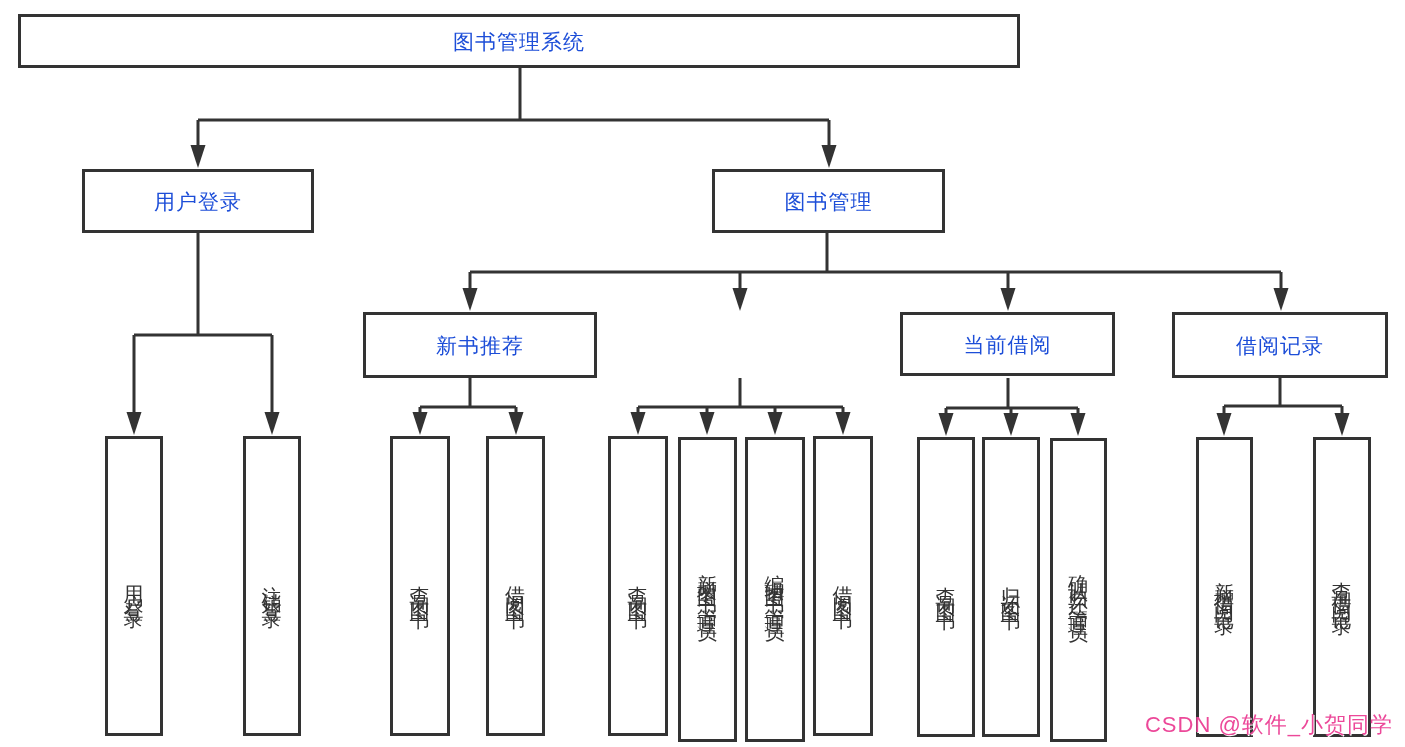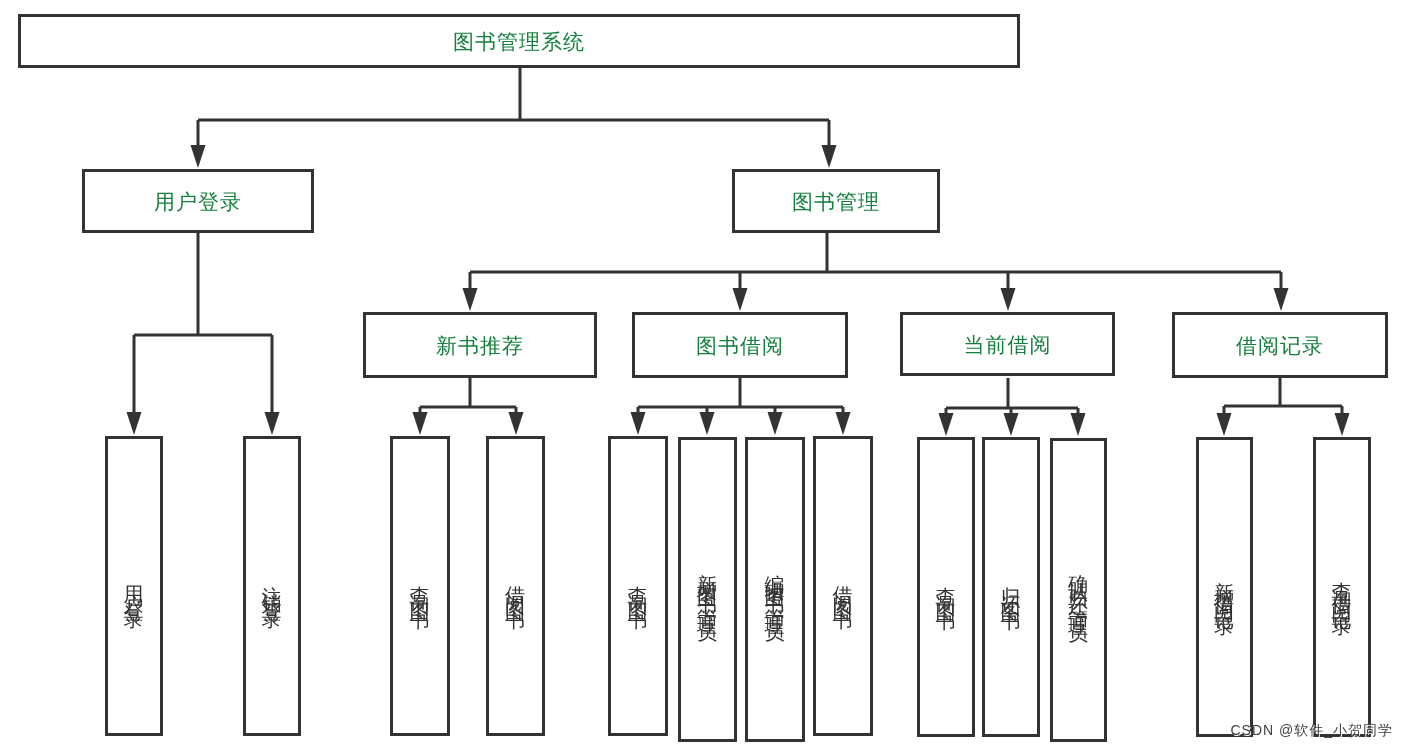--- a/index.html
+++ b/index.html
@@ -14,21 +14,21 @@
   #wires {
     position: absolute;
     left: 0; top: 0;
     width: 1405px; height: 747px;
   }
   .box {
     position: absolute;
     box-sizing: border-box;
     border: 3px solid #333333;
     background: #ffffff;
-    color: #15803d;
+    color: #1d4ed8;
     display: flex;
     align-items: center;
     justify-content: center;
     font-size: 21px;
     letter-spacing: 1px;
     line-height: 1;
     text-align: right;
   }
   .vbox {
     position: absolute;
@@ -42,22 +42,22 @@
     writing-mode: vertical-rl;
     font-size: 20px;
     letter-spacing: 8px;
     line-height: 1;
   }
   .vbox.tight { letter-spacing: 7px; }
   .watermark {
     position: absolute;
     right: 12px;
     bottom: 7px;
-    font-size: 14px;
-    color: #404040;
+    font-size: 22px;
+    color: #ec4899;
     letter-spacing: 1px;
     text-shadow: 1px 1px 0 #ffffff;
     white-space: nowrap;
     z-index: 5;
   }
 </style>
 </head>
 <body>
 
 <div id="canvas">
@@ -90,24 +90,23 @@
       <polygon points="1003.5,413 1018.5,413 1011,436"></polygon>
       <polygon points="1070.5,413 1085.5,413 1078,436"></polygon>
       <polygon points="1216.5,413 1231.5,413 1224,436"></polygon>
       <polygon points="1334.5,413 1349.5,413 1342,436"></polygon>
     </g>
   </svg>
 
   <div class="box" style="left:18px; top:14px; width:1002px; height:54px;">图书管理系统</div>
 
   <div class="box" style="left:82px; top:169px; width:232px; height:64px;">用户登录</div>
-  <div class="box" style="left:712px; top:169px; width:208px; height:64px;margin-left:20px;">图书管理</div>
+  <div class="box" style="left:712px; top:169px; width:233px; height:64px;">图书管理</div>
 
   <div class="box" style="left:363px; top:312px; width:234px; height:66px;">新书推荐</div>
-  <div class="box" style="left:632px; top:312px; width:216px; height:66px;">图书借阅</div>
   <div class="box" style="left:900px; top:312px; width:215px; height:64px;">当前借阅</div>
   <div class="box" style="left:1172px; top:312px; width:216px; height:66px;">借阅记录</div>
 
   <div class="vbox" style="left:105px; top:436px; width:58px; height:300px;">用户登录</div>
   <div class="vbox" style="left:243px; top:436px; width:58px; height:300px;">注销登录</div>
 
   <div class="vbox" style="left:390px; top:436px; width:60px; height:300px;">查询图书</div>
   <div class="vbox" style="left:486px; top:436px; width:59px; height:300px;">借阅图书</div>
 
   <div class="vbox" style="left:608px; top:436px; width:60px; height:300px;">查询图书</div>

